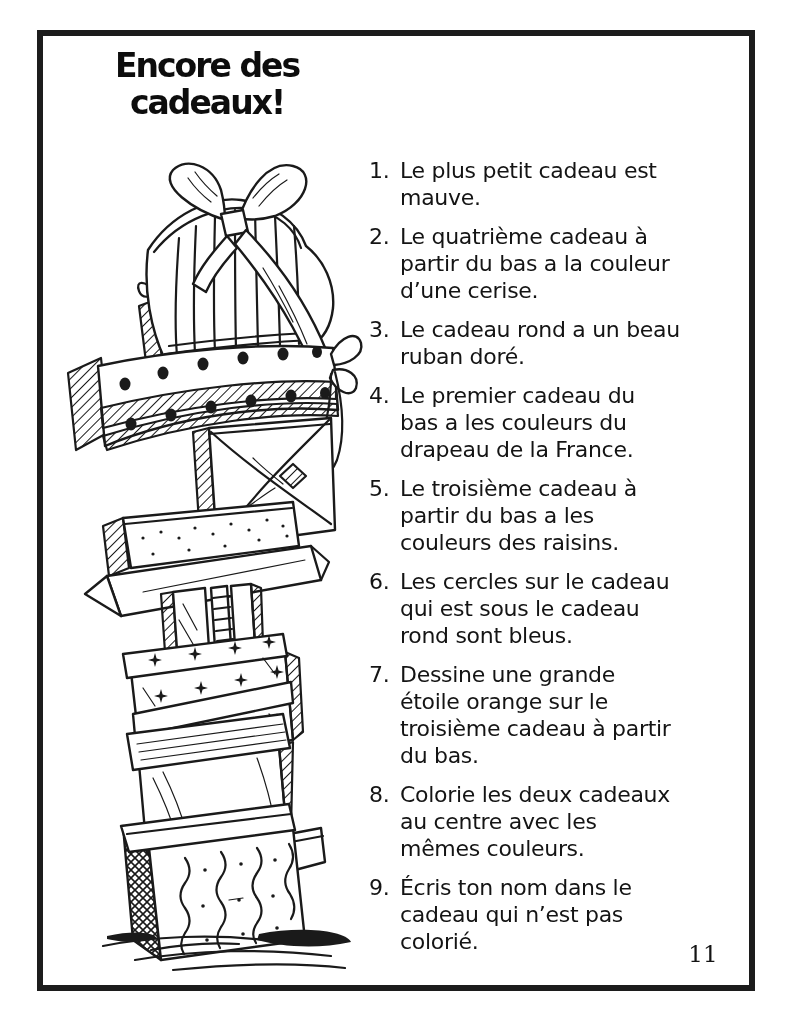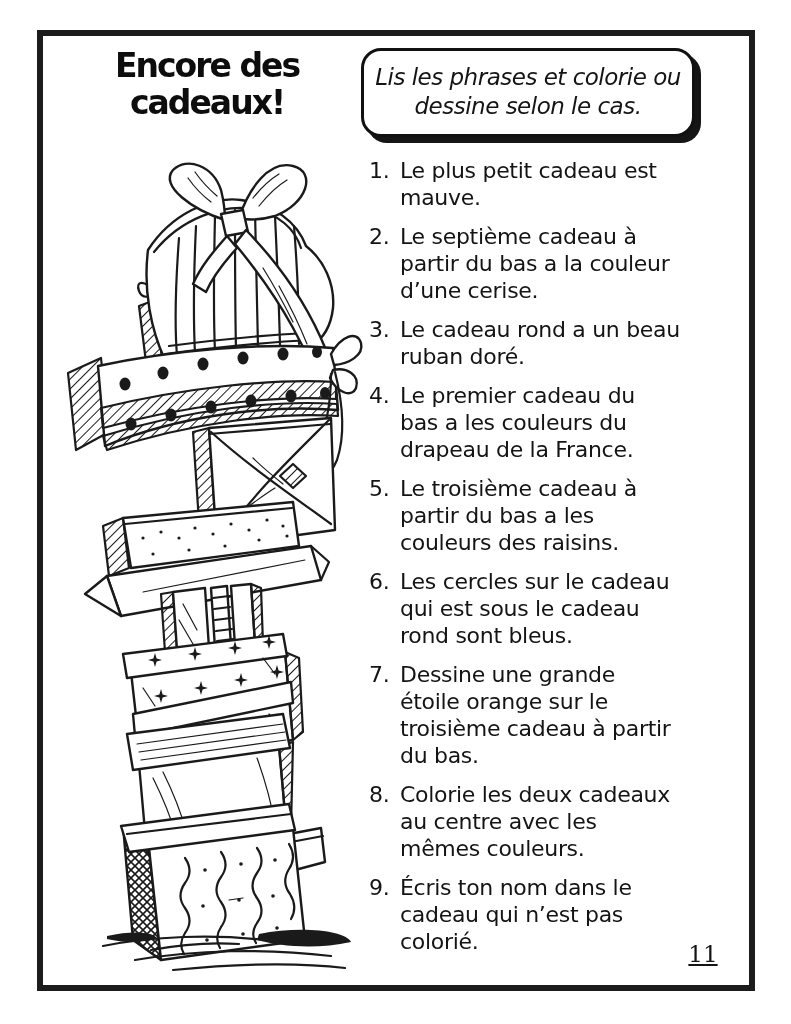--- a/index.html
+++ b/index.html
@@ -14,42 +14,38 @@
          border:3.5px solid #111;border-radius:20px;background:#fff;
          box-shadow:6px 6px 0 #151515;padding:12px 8px 13px 8px;}
   .instruction-box p{margin:0;font-style:italic;font-size:23px;line-height:29px;
          text-align:center;white-space:pre-line;letter-spacing:-0.5px;}
   .task-list{position:absolute;left:326px;top:121px;width:372px;margin:0;padding:0;list-style:none;}
   .task-list li{display:flex;margin:0 0 12px 0;font-size:22px;line-height:27px;letter-spacing:-0.3px;}
   .task-num{flex:0 0 31px;}
   .task-text{flex:1;white-space:pre-line;}
   .illustration{position:absolute;left:0px;top:122px;width:322px;height:828px;}
   .page-number{position:absolute;left:630px;top:905px;width:60px;text-align:center;
-         font-family:"DejaVu Serif","Liberation Serif",serif;font-size:23px;text-decoration:underline;}
+         font-family:"DejaVu Serif","Liberation Serif",serif;font-size:23px;}
   svg .ln{fill:none;stroke:#1a1a1a;stroke-width:2.2;stroke-linecap:round;stroke-linejoin:round;}
   svg .w{fill:#ffffff;stroke:#1a1a1a;stroke-width:2.4;stroke-linejoin:round;}
   svg .h{fill:url(#ht);stroke:#1a1a1a;stroke-width:2.2;stroke-linejoin:round;}
   svg .x{fill:url(#xh);stroke:#1a1a1a;stroke-width:2.4;stroke-linejoin:round;}
   svg .d{fill:#1a1a1a;stroke:none;}
   svg .thin{stroke-width:1.2;}
 </style>
 </head>
 <body>
 
 <div class="frame">
 
   <div class="title">
     <div>Encore des</div>
     <div>cadeaux!</div>
   </div>
 
-  <div class="instruction-box">
-    <p>Lis les phrases et colorie ou
-dessine selon le cas.</p>
-  </div>
 
   <div class="illustration">
     <svg width="322" height="828" viewBox="0 0 322 828" xmlns="http://www.w3.org/2000/svg">
       <defs>
         <pattern id="ht" width="7" height="7" patternUnits="userSpaceOnUse" patternTransform="rotate(45)">
           <line x1="0" y1="0" x2="0" y2="7" stroke="#1a1a1a" stroke-width="2"></line>
         </pattern>
         <pattern id="xh" width="8" height="8" patternUnits="userSpaceOnUse">
           <path d="M0,8 L8,0 M0,0 L8,8" stroke="#1a1a1a" stroke-width="1.6" fill="none"></path>
         </pattern>
@@ -233,21 +229,21 @@
   </div>
 
   <ol class="task-list">
     <li>
         <span class="task-num">1.</span>
         <span class="task-text">Le plus petit cadeau est
 mauve.</span>
       </li>
     <li>
         <span class="task-num">2.</span>
-        <span class="task-text">Le septième cadeau à
+        <span class="task-text">Le quatrième cadeau à
 partir du bas a la couleur
 d’une cerise.</span>
       </li>
     <li>
         <span class="task-num">3.</span>
         <span class="task-text">Le cadeau rond a un beau
 ruban doré.</span>
       </li>
     <li>
         <span class="task-num">4.</span>

